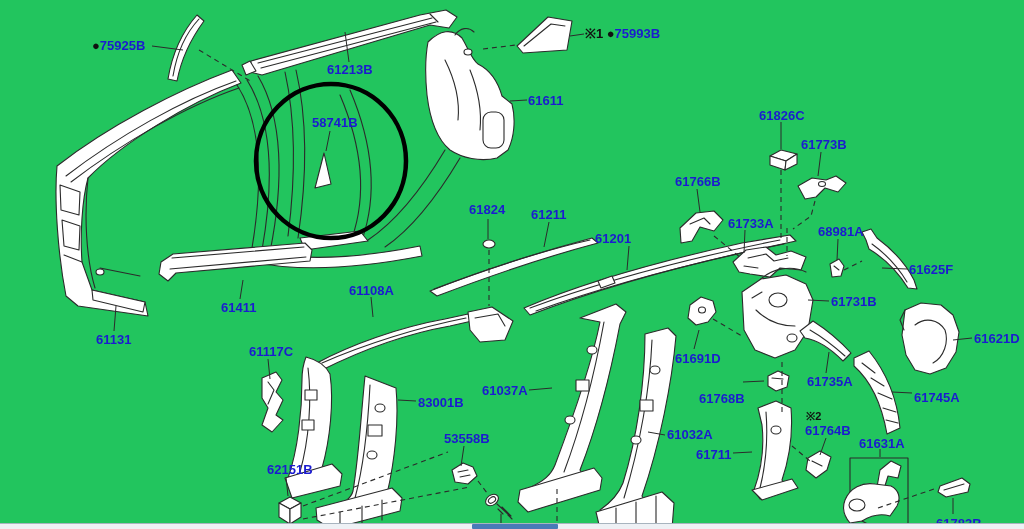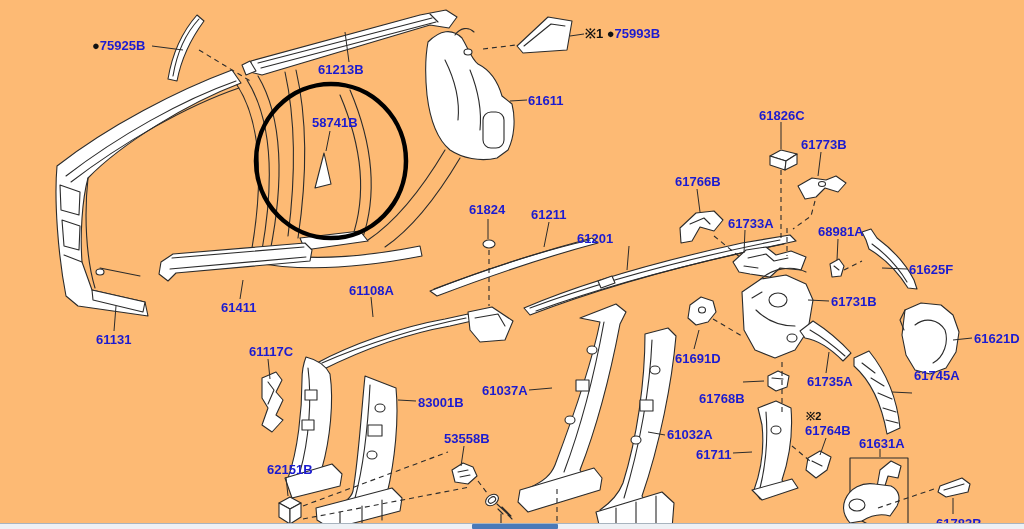--- a/index.html
+++ b/index.html
@@ -1,18 +1,18 @@
 <!DOCTYPE html>
 <html><head>
 <meta charset="utf-8">
 <style>
   html,body{margin:0;padding:0;background:#fff;}
   #stage{
     position:relative;width:1024px;height:529px;overflow:hidden;
-    background:#fdba74;font-family:"Liberation Sans", sans-serif;
+    background:#22c55e;font-family:"Liberation Sans", sans-serif;
   }
   #art{position:absolute;left:0;top:0;}
   .lbl{
     position:absolute;font-weight:bold;font-size:13px;line-height:13px;
     color:#1b1bd0;white-space:nowrap;letter-spacing:0px;cursor:pointer;
   }
   .lbl .pfx{color:#111111;}
   .lbl.black{color:#111111;font-size:11px;}
   #hscroll{
     position:absolute;left:0;bottom:0;width:1024px;height:6px;
@@ -323,44 +323,44 @@
       <path d="M792,446 L810,461"></path>
       <path d="M557,489 L557,529"></path>
       <path d="M303,506 L448,452"></path>
       <path d="M303,519 L470,487"></path>
       <path d="M478,481 L487,493"></path>
       <path d="M878,508 L937,488"></path>
     </g>
   </svg>
 
   <div class="lbl" style="left:92px;top:39px"><span class="pfx">●</span><span>75925B</span></div>
-  <div class="lbl" style="left:318px;top:63px">61213B</div>
+  <div class="lbl" style="left:327px;top:63px">61213B</div>
   <div class="lbl" style="left:585px;top:27px"><span class="pfx">※1 ●</span><span>75993B</span></div>
   <div class="lbl" style="left:528px;top:94px">61611</div>
   <div class="lbl" style="left:312px;top:116px">58741B</div>
   <div class="lbl" style="left:759px;top:109px">61826C</div>
   <div class="lbl" style="left:801px;top:138px">61773B</div>
   <div class="lbl" style="left:675px;top:175px">61766B</div>
   <div class="lbl" style="left:469px;top:203px">61824</div>
   <div class="lbl" style="left:531px;top:208px">61211</div>
   <div class="lbl" style="left:728px;top:217px">61733A</div>
   <div class="lbl" style="left:818px;top:225px">68981A</div>
-  <div class="lbl" style="left:577px;top:232px">61201</div>
+  <div class="lbl" style="left:595px;top:232px">61201</div>
   <div class="lbl" style="left:909px;top:263px">61625F</div>
   <div class="lbl" style="left:349px;top:284px">61108A</div>
   <div class="lbl" style="left:831px;top:295px">61731B</div>
   <div class="lbl" style="left:221px;top:301px">61411</div>
   <div class="lbl" style="left:974px;top:332px">61621D</div>
   <div class="lbl" style="left:96px;top:333px">61131</div>
   <div class="lbl" style="left:249px;top:345px">61117C</div>
   <div class="lbl" style="left:675px;top:352px">61691D</div>
   <div class="lbl" style="left:699px;top:392px">61768B</div>
   <div class="lbl" style="left:807px;top:375px">61735A</div>
   <div class="lbl" style="left:482px;top:384px">61037A</div>
-  <div class="lbl" style="left:914px;top:369px">61745A</div>
+  <div class="lbl" style="left:914px;top:391px">61745A</div>
   <div class="lbl" style="left:418px;top:396px">83001B</div>
   <div class="lbl black" style="left:806px;top:410px">※2</div>
   <div class="lbl" style="left:805px;top:424px">61764B</div>
   <div class="lbl" style="left:667px;top:428px">61032A</div>
   <div class="lbl" style="left:444px;top:432px">53558B</div>
   <div class="lbl" style="left:859px;top:437px">61631A</div>
   <div class="lbl" style="left:696px;top:448px">61711</div>
   <div class="lbl" style="left:267px;top:463px">62151B</div>
   <div class="lbl" style="left:936px;top:517px">61783B</div>
 

